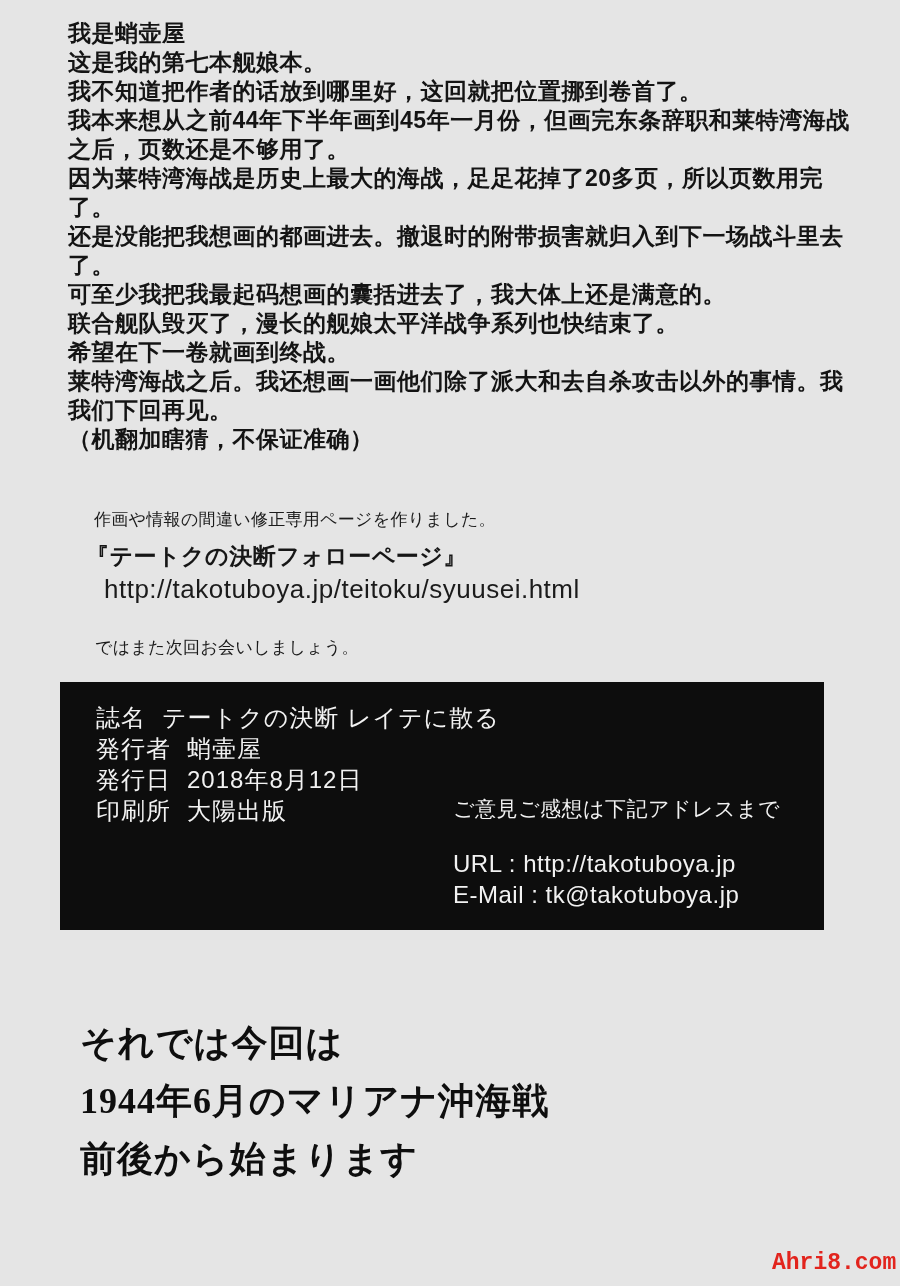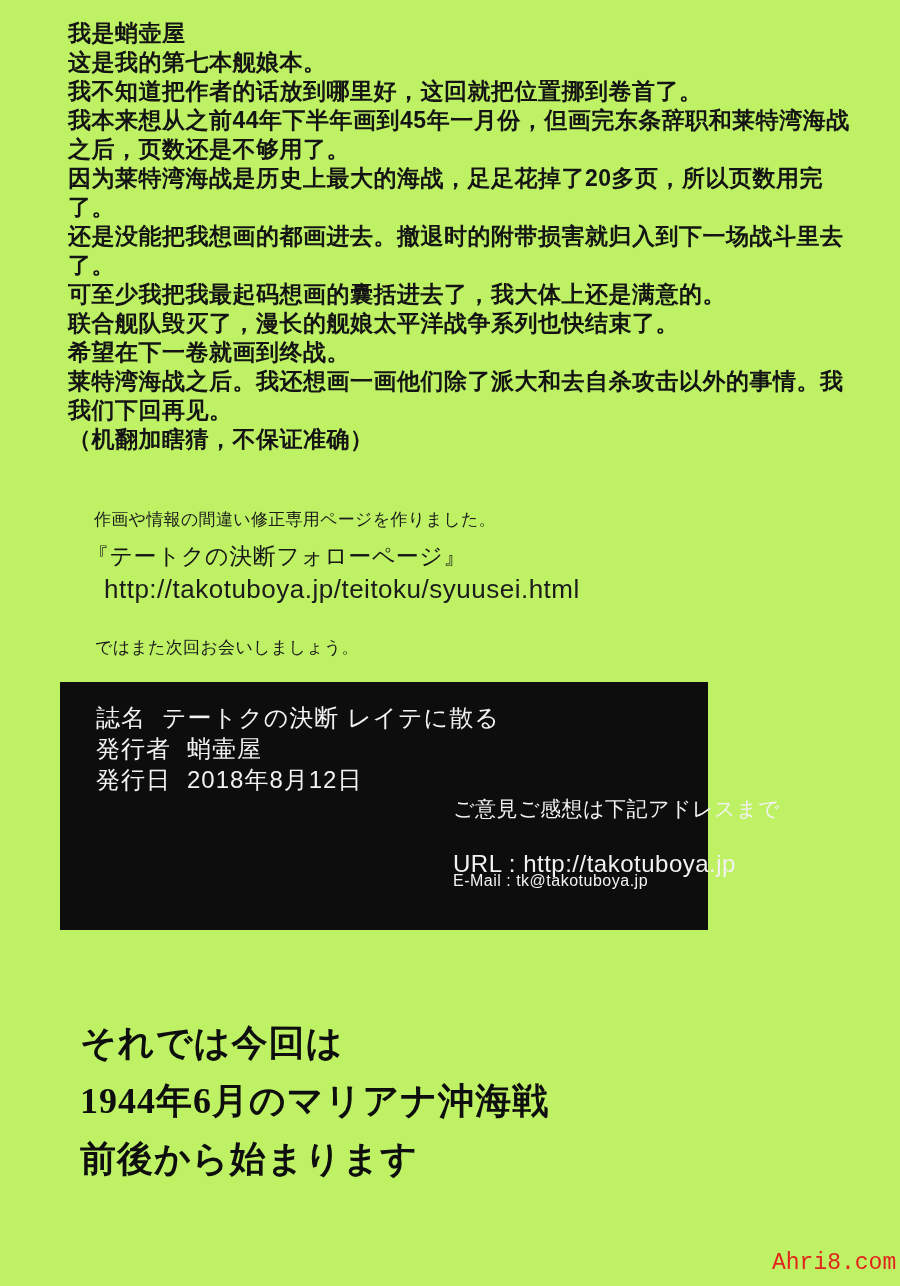--- a/index.html
+++ b/index.html
@@ -1,20 +1,20 @@
 <!DOCTYPE html>
 <html><head>
 <meta charset="utf-8">
 <style>
   html,body{margin:0;padding:0;}
   .page{
     position:relative;
     width:900px;
     height:1286px;
-    background:#bef264;
+    background:#e5e5e5;
     overflow:hidden;
     font-family:"Liberation Sans","DejaVu Sans",sans-serif;
   }
   
   .cn-block{
     position:absolute;
     left:68px;
     top:19px;
     width:790px;
     color:#141414;
@@ -32,21 +32,21 @@
     font-size:17px;
     font-weight:500;
     color:#1b1b1b;
     letter-spacing:0.3px;
   }
   .jp-title{
     position:absolute;
     left:86px;
     top:541px;
     font-size:23px;
-    font-weight:400;
+    font-weight:700;
     color:#161616;
     letter-spacing:0.5px;
   }
   .jp-url{
     position:absolute;
     left:92px;
     top:574px;
     font-size:26px;
     font-weight:400;
     color:#1b1b1b;
@@ -60,21 +60,21 @@
     font-size:17px;
     font-weight:500;
     color:#1b1b1b;
     letter-spacing:0.3px;
   }
   
   .colophon{
     position:absolute;
     left:60px;
     top:682px;
-    width:648px;
+    width:764px;
     height:248px;
     background:#0d0d0d;
     color:#f2f2f2;
   }
   .colophon-rows{
     position:absolute;
     left:36px;
     top:20px;
     font-size:24px;
     line-height:31px;
@@ -95,22 +95,22 @@
     position:absolute;
     left:393px;
     top:168px;
     font-size:24px;
     letter-spacing:0.5px;
     white-space:nowrap;
   }
   .contact-email{
     position:absolute;
     left:393px;
-    top:190px;
-    font-size:16px;
+    top:199px;
+    font-size:24px;
     letter-spacing:0.5px;
     white-space:nowrap;
   }
   
   .announcement{
     position:absolute;
     left:80px;
     top:1014px;
     font-family:"Liberation Serif","DejaVu Serif",serif;
     font-weight:700;
@@ -120,21 +120,21 @@
     letter-spacing:1px;
   }
   .announcement div{white-space:nowrap;}
   
   .watermark{
     position:absolute;
     left:772px;
     top:1250px;
     font-family:"Liberation Mono","DejaVu Sans Mono",monospace;
     font-size:23px;
-    font-weight:400;
+    font-weight:700;
     color:#e2241d;
     white-space:nowrap;
   }
 </style>
 </head>
 <body>
 
 <div class="page">
 
   <div class="cn-block">
@@ -167,20 +167,24 @@
         <span class="val">テートクの決断 レイテに散る</span>
       </div>
       <div class="colophon-row">
         <span class="lbl">発行者</span>
         <span class="val">蛸壷屋</span>
       </div>
       <div class="colophon-row">
         <span class="lbl">発行日</span>
         <span class="val">2018年8月12日</span>
       </div>
+      <div class="colophon-row">
+        <span class="lbl">印刷所</span>
+        <span class="val">大陽出版</span>
+      </div>
     </div>
     <div class="contact-heading">ご意見ご感想は下記アドレスまで</div>
     <div class="contact-url">URL : http://takotuboya.jp</div>
     <div class="contact-email">E-Mail : tk@takotuboya.jp</div>
   </div>
 
   <div class="announcement">
     <div>それでは今回は</div>
     <div>1944年6月のマリアナ沖海戦</div>
     <div>前後から始まります</div>

